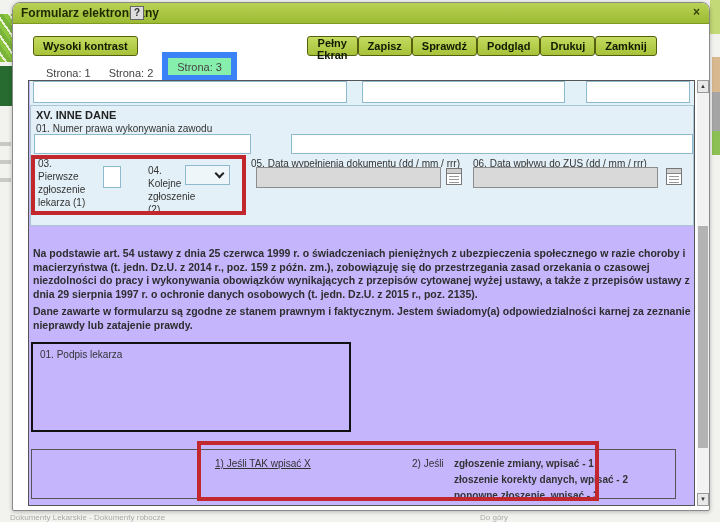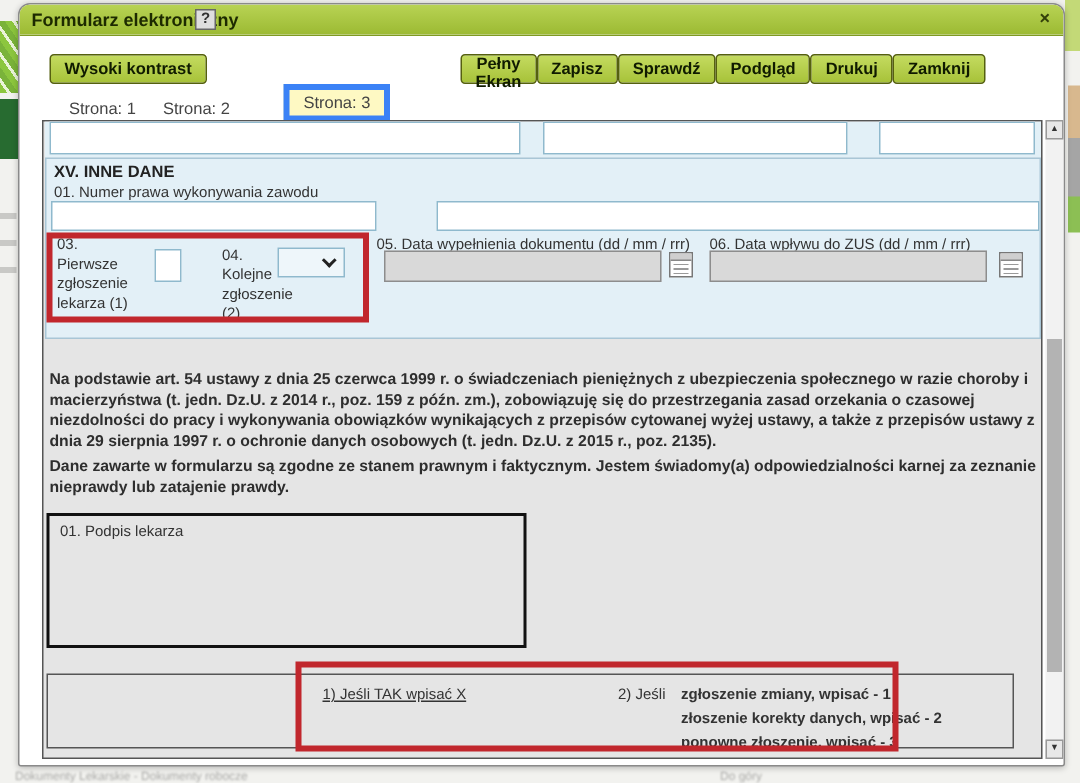--- a/index.html
+++ b/index.html
@@ -36,26 +36,26 @@
   
   .btn { background:linear-gradient(#c4db60,#a7c239); border:1px solid #55600f; border-radius:3px;
          font-family:"Liberation Sans",sans-serif; font-size:11px; font-weight:bold; color:#101b00;
          height:20px; padding:0 9px; cursor:pointer; }
   .btn-contrast { position:absolute; left:20px; top:33px; }
   .btn-group { position:absolute; left:294px; top:33px; width:328px; display:flex; justify-content:space-between; }
 
   
   .tabs { position:absolute; left:24px; top:59px; display:flex; align-items:flex-end; height:19px; font-size:11px; color:#444; }
   .tab { padding:3px 9px 2px 9px; cursor:pointer; white-space:nowrap; }
-  .tab.active { background:#fef9c3; border:4px solid #3b82f6;margin-left:27px; }
+  .tab.active { background:#86efac; border:6px solid #3b82f6; }
   .tab.last { border-right:1px solid #b0b0b0; }
 
   
   .frame { position:absolute; left:15px; top:77px; width:667px; height:426px;
-           border:1px solid #555; background:#e5e5e5; overflow:hidden; }
+           border:1px solid #555; background:#c4b5fd; overflow:hidden; }
 
   .topstrip { position:absolute; left:1px; top:0; width:664px; height:24px; background:#e2f0f7; }
   .pinput { position:absolute; top:0; height:22px; background:#fff; border:1px solid #8fb9cd; }
   .pi1 { left:3px; width:314px; } .pi2 { left:332px; width:203px; } .pi3 { left:556px; width:104px; }
 
   .sec15 { position:absolute; left:1px; top:24px; width:664px; height:121px;
            background:#e3f0f7; border:1px solid #a9c6d6; font-size:10px; color:#333; }
   .sec-title { position:absolute; left:5px; top:3px; font-size:11px; font-weight:bold; color:#222; }
   .flbl { position:absolute; white-space:nowrap; }
   .lbl01 { left:5px; top:17px; } .lbl02 { left:262px; top:31px; }

